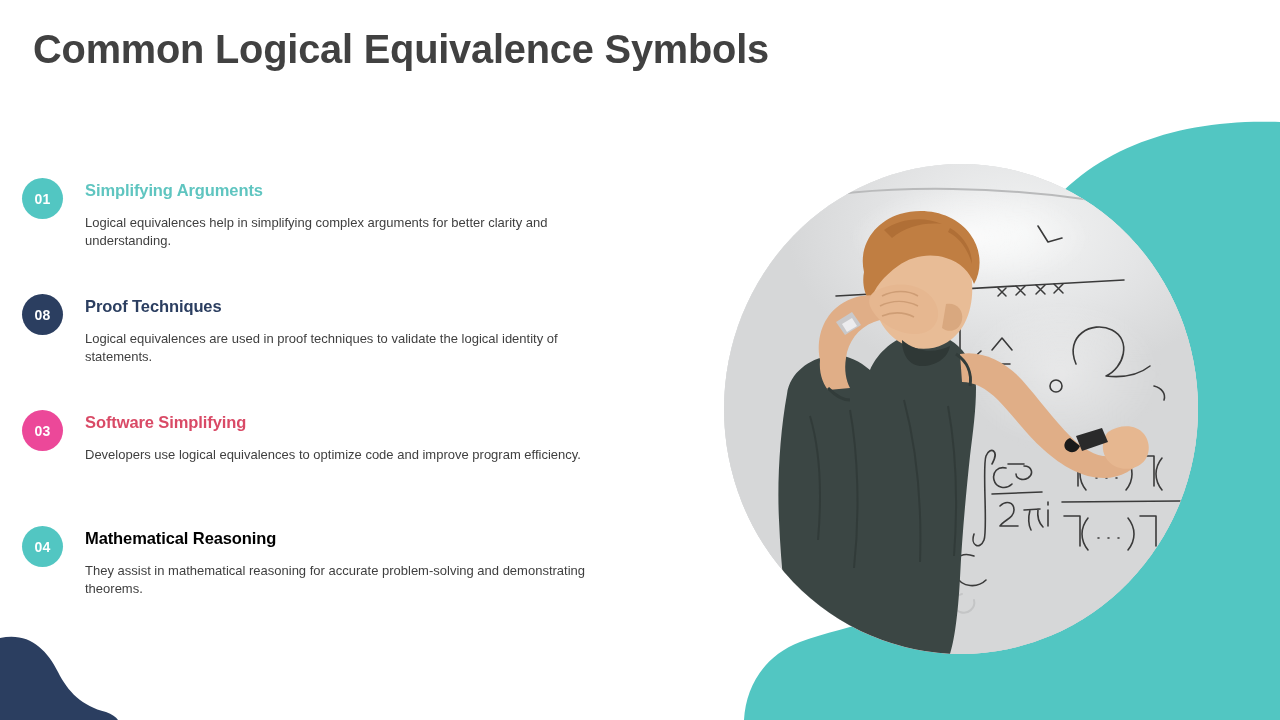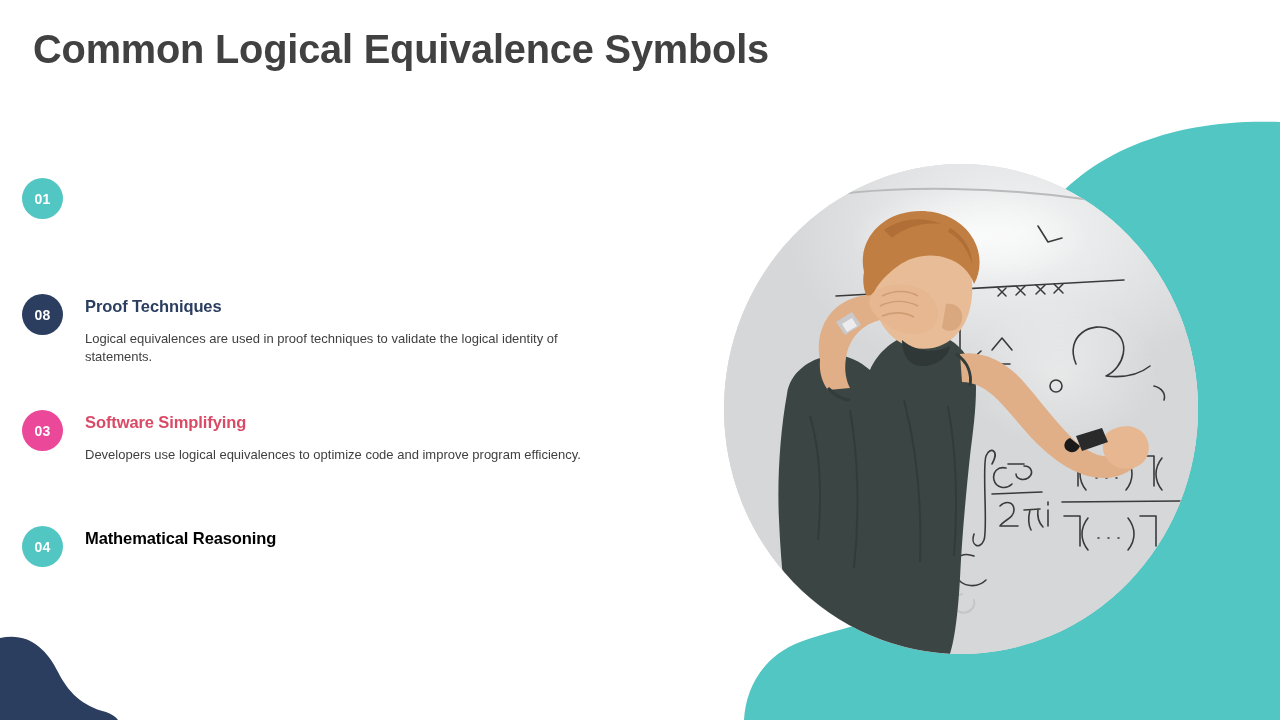--- a/index.html
+++ b/index.html
@@ -156,20 +156,24 @@
              C112,714 116,717 118,720
              L0,720 Z"></path>
   </svg>
 
   <div class="title">Common Logical Equivalence Symbols</div>
 
   <div class="list">
 
     <div class="item">
       <div class="badge" style="background:#52C6C2">01</div>
+      <div class="item-body">
+        <p class="item-title" style="color:#5FC5C0">Simplifying Arguments</p>
+        <p class="item-desc">Logical equivalences help in simplifying complex arguments for better clarity and understanding.</p>
+      </div>
     </div>
 
     <div class="item">
       <div class="badge" style="background:#2B3E60">08</div>
       <div class="item-body">
         <p class="item-title" style="color:#2B3E60">Proof Techniques</p>
         <p class="item-desc">Logical equivalences are used in proof techniques to validate the logical identity of statements.</p>
       </div>
     </div>
 
@@ -178,20 +182,21 @@
       <div class="item-body">
         <p class="item-title" style="color:#D94A66">Software Simplifying</p>
         <p class="item-desc">Developers use logical equivalences to optimize code and improve program efficiency.</p>
       </div>
     </div>
 
     <div class="item">
       <div class="badge" style="background:#52C6C2">04</div>
       <div class="item-body">
         <p class="item-title" style="color:#000000">Mathematical Reasoning</p>
+        <p class="item-desc">They assist in mathematical reasoning for accurate problem-solving and demonstrating theorems.</p>
       </div>
     </div>
 
   </div>
 
   <div class="photo-circle">
     <div class="wb"></div>
     <div class="wb-sheen"></div>
     <div class="wb-sheen2"></div>
 

